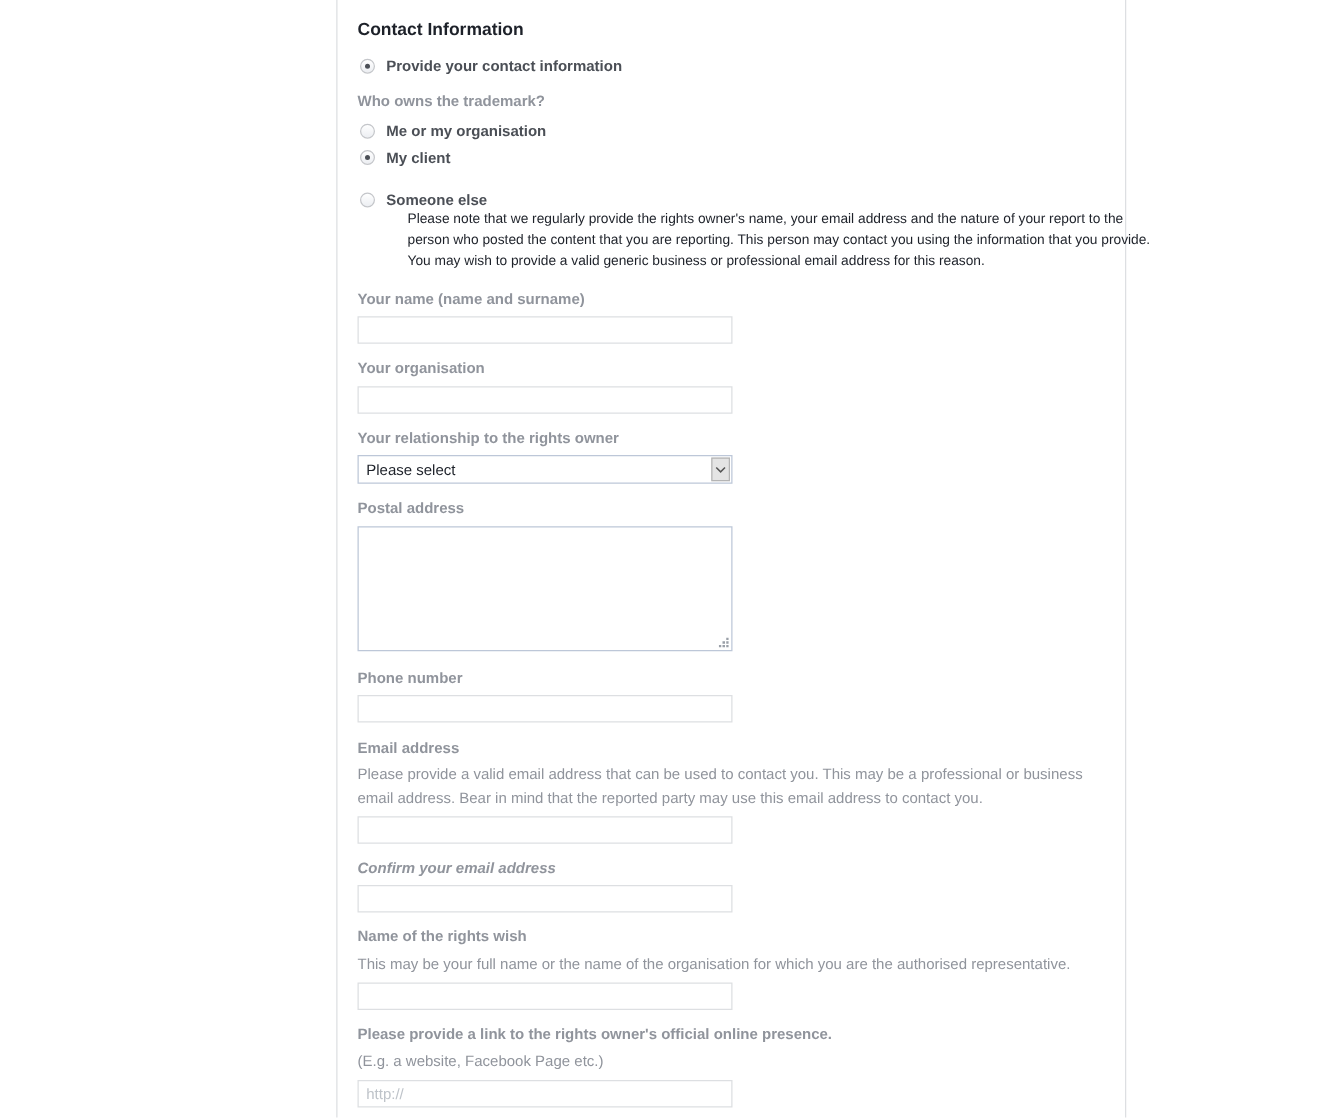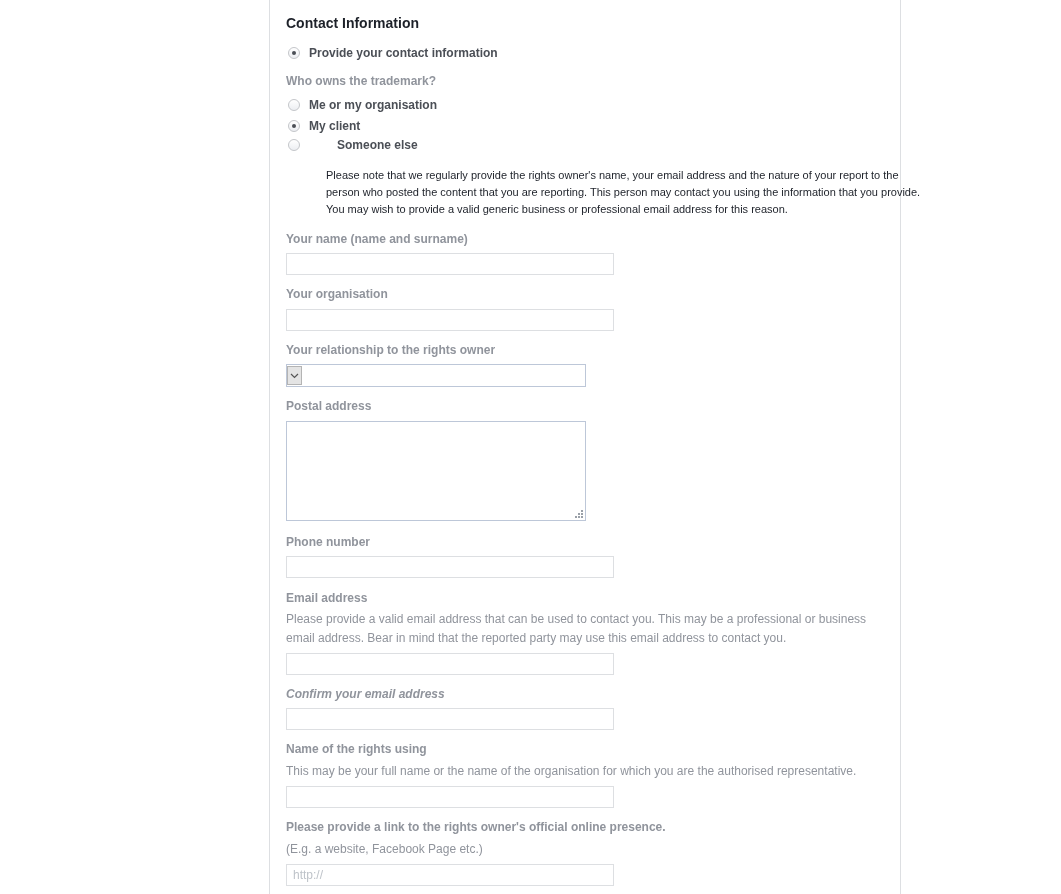--- a/index.html
+++ b/index.html
@@ -86,21 +86,21 @@
     color: #90949c;
     white-space: nowrap;
   }
   .help {
     font-size: 12px;
     color: #90949c;
     line-height: 19px;
     width: 600px;
   }
   .text-input {
-    width: 328px;
+    width: 300px;
     height: 22px;
     border: 1px solid #dddfe2;
     box-sizing: border-box;
     background: #fff;
     font-size: 12px;
     padding: 3px 6px;
     color: #1d2129;
     font-family: "Liberation Sans", sans-serif;
     outline: none;
   }
@@ -167,35 +167,36 @@
     <div class="abs question" style="top:74px;left:0;">Who owns the trademark?</div>
 
     <div class="abs radio-row" style="top:96px;left:2px;">
       <span class="radio"></span>
       <span class="radio-label">Me or my organisation</span>
     </div>
     <div class="abs radio-row" style="top:117px;left:2px;">
       <span class="radio checked"></span>
       <span class="radio-label">My client</span>
     </div>
-    <div class="abs radio-row" style="top:136px;left:2px;gap:28px;">
+    <div class="abs radio-row" style="top:151px;left:2px;">
       <span class="radio"></span>
       <span class="radio-label">Someone else</span>
     </div>
 
     <div class="abs notice" style="top:167px;left:0;margin-left:40px;">Please note that we regularly provide the rights owner's name, your email address and the nature of your report to the person who posted the content that you are reporting. This person may contact you using the information that you provide. You may wish to provide a valid generic business or professional email address for this reason.</div>
 
     <div class="abs field-label" style="top:232px;left:0;">Your name (name and surname)</div>
     <input class="abs text-input" style="top: 253px; left: 0px;" type="text" value="">
 
     <div class="abs field-label" style="top:287px;left:0;">Your organisation</div>
     <input class="abs text-input" style="top: 309px; left: 0px;" type="text" value="">
 
     <div class="abs field-label" style="top:343px;left:0;">Your relationship to the rights owner</div>
     <div class="abs select" style="top:364px;left:0;">
+      <span class="select-value">Please select</span>
       <span class="select-arrow">
         <svg width="9" height="6" viewBox="0 0 9 6">
             <polyline points="1,1 4.5,4.5 8,1" fill="none" stroke="#555" stroke-width="1.2"></polyline>
           </svg>
       </span>
     </div>
 
     <div class="abs field-label" style="top:399px;left:0;">Postal address</div>
     <div class="abs textarea" style="top:421px;left:0;">
       <svg class="grip" viewBox="0 0 8 8">
@@ -211,21 +212,21 @@
     <div class="abs field-label" style="top:535px;left:0;">Phone number</div>
     <input class="abs text-input" style="top: 556px; left: 0px;" type="text" value="">
 
     <div class="abs field-label" style="top:591px;left:0;">Email address</div>
     <div class="abs help" style="top:610px;left:0;">Please provide a valid email address that can be used to contact you. This may be a professional or business email address. Bear in mind that the reported party may use this email address to contact you.</div>
     <input class="abs text-input" style="top: 653px; left: 0px;" type="text" value="">
 
     <div class="abs field-label" style="top:687px;left:0;font-style:italic;">Confirm your email address</div>
     <input class="abs text-input" style="top: 708px; left: 0px;" type="text" value="">
 
-    <div class="abs field-label" style="top:742px;left:0;">Name of the rights using</div>
+    <div class="abs field-label" style="top:742px;left:0;">Name of the rights wish</div>
     <div class="abs help" style="top:762px;left:0;">This may be your full name or the name of the organisation for which you are the authorised representative.</div>
     <input class="abs text-input" style="top: 786px; left: 0px;" type="text" value="">
 
     <div class="abs field-label" style="top:820px;left:0;">Please provide a link to the rights owner's official online presence.</div>
     <div class="abs help" style="top:840px;left:0;">(E.g. a website, Facebook Page etc.)</div>
     <input class="abs text-input" style="top: 864px; left: 0px;" type="text" placeholder="http://">
 
   </div>
 </div>
 

